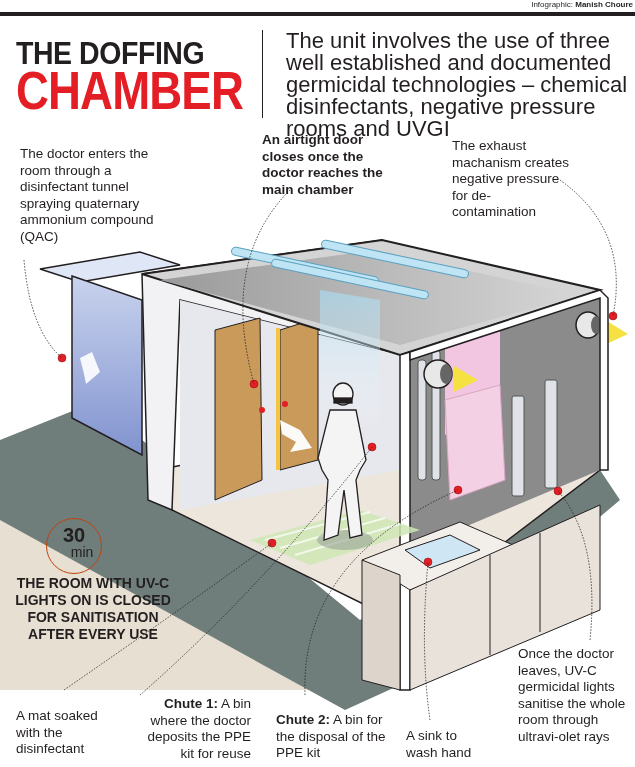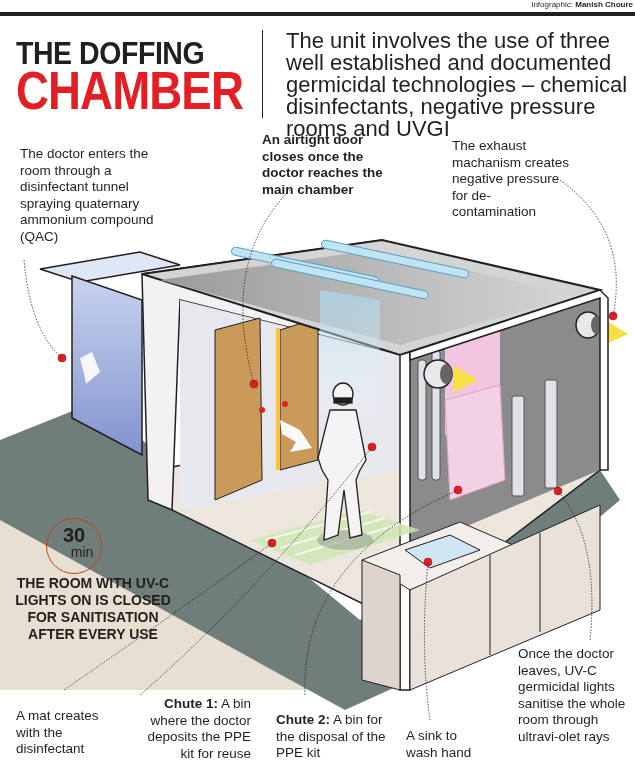--- a/index.html
+++ b/index.html
@@ -151,17 +151,17 @@
 <div class="label" style="left:20px;top:146px;width:160px;">The doctor enters the room through a disinfectant tunnel spraying quaternary ammonium compound (QAC)</div>
 <div class="label" style="left:262px;top:132px;width:140px;font-weight:bold;">An airtight door closes once the doctor reaches the main chamber</div>
 <div class="label" style="left:452px;top:138px;width:120px;">The exhaust machanism creates negative pressure for de-contamination</div>
 
 <div class="timer">
   <span class="num">30</span>
   <span class="unit">min</span>
 </div>
 <div class="uvtext">THE ROOM WITH UV-C LIGHTS ON IS CLOSED FOR SANITISATION AFTER EVERY USE</div>
 
-<div class="label" style="left:16px;top:708px;width:100px;">A mat creates with the disinfectant</div>
+<div class="label" style="left:16px;top:708px;width:100px;">A mat soaked with the disinfectant</div>
 <div class="label" style="left:136px;top:696px;width:115px;text-align:right;"><b>Chute 1:</b> <span>A bin where the doctor deposits the PPE kit for reuse</span></div>
 <div class="label" style="left:276px;top:712px;width:110px;"><b>Chute 2:</b> <span>A bin for the disposal of the PPE kit</span></div>
 <div class="label" style="left:406px;top:728px;width:80px;">A sink to wash hand</div>
 <div class="label" style="left:510px;top:646px;width:122px;margin-left:8px;">Once the doctor leaves, UV-C germicidal lights sanitise the whole room through ultravi-olet rays</div>
 
 </body></html>

